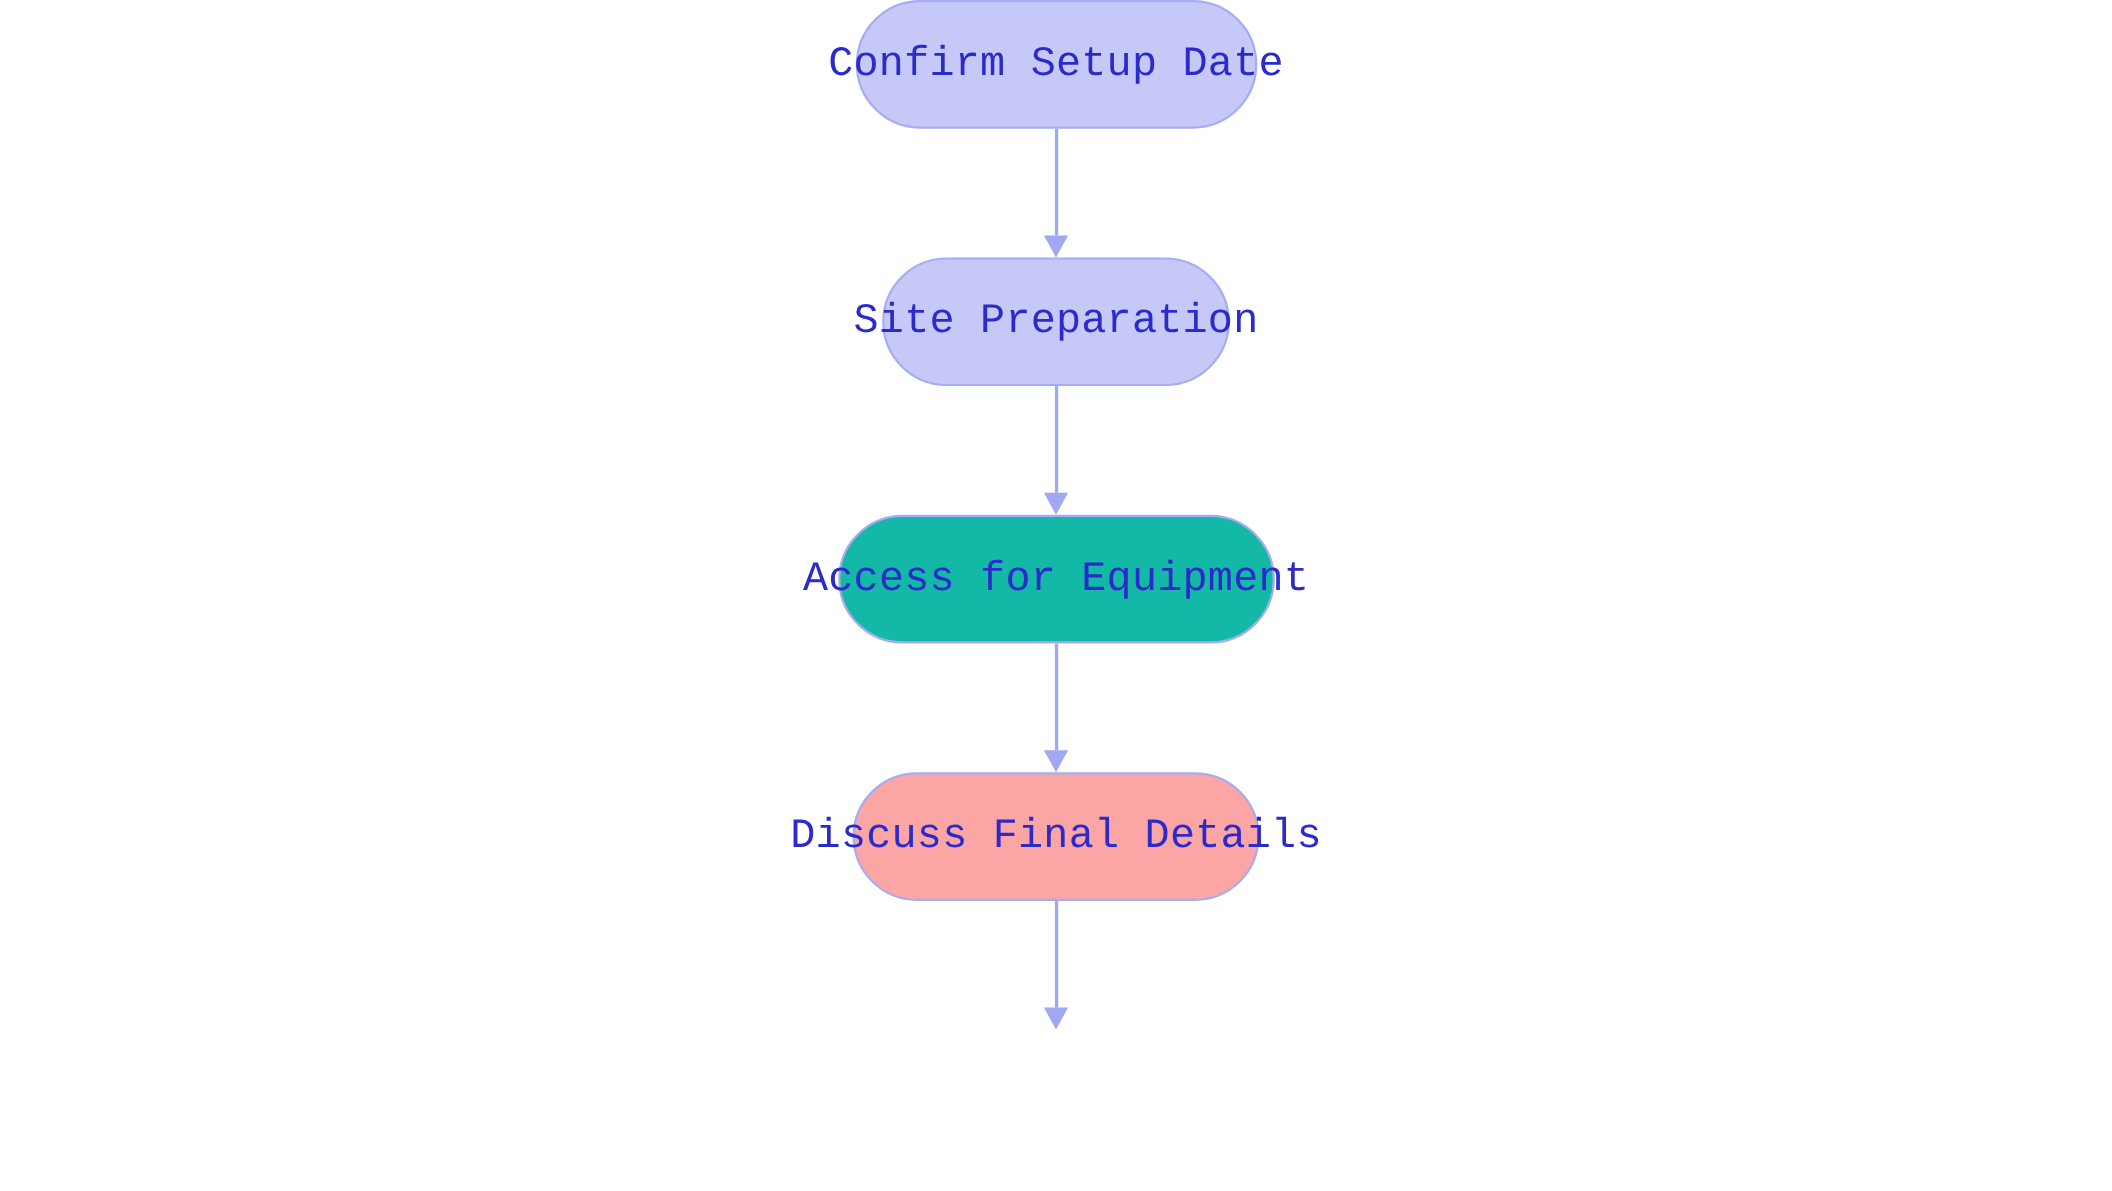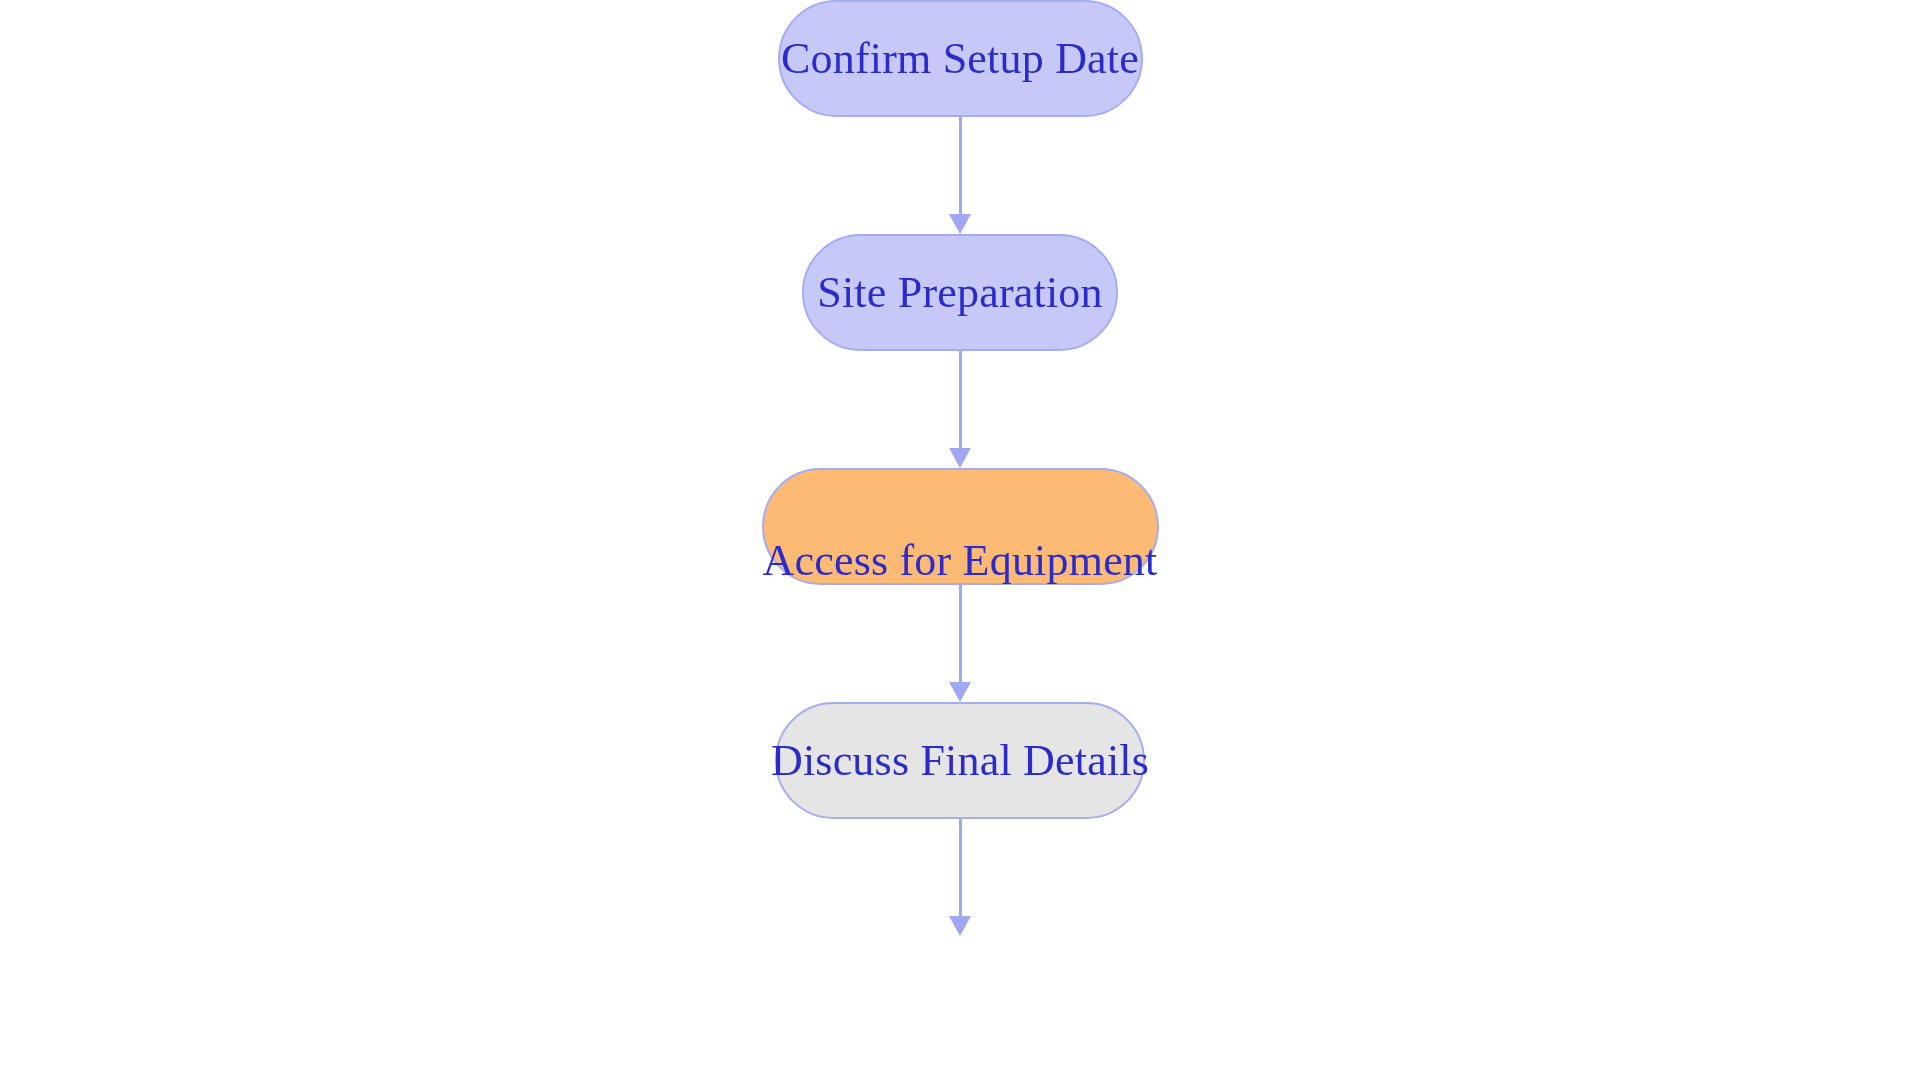--- a/index.html
+++ b/index.html
@@ -47,26 +47,26 @@
     background: #c6c9f8;
     border: 2px solid #a5acf2;
     display: flex;
     align-items: center;
     justify-content: center;
     padding: 0 34px;
   }
 
   .node-label {
     color: #2b2bcc;
-    font-size: 44px;
+    font-size: 38px;
     line-height: 1;
     font-weight: 400;
     letter-spacing: 0.2px;
     white-space: nowrap;
-    font-family: Liberation Serif, serif;
+    font-family: Liberation Mono, monospace;
   }
 
   .connector {
     position: relative;
     width: 24px;
     height: 117px;
     display: flex;
     flex-direction: column;
     align-items: center;
     justify-content: flex-start;
@@ -108,32 +108,32 @@
         <span class="node-label" style="color: rgb(43, 43, 204);">Site Preparation</span>
       </div>
     </div>
 
     <div class="connector">
       <div class="connector-line" style="background: rgb(159, 168, 240);"></div>
       <div class="connector-arrowhead" style="border-top-color: rgb(159, 168, 240);"></div>
     </div>
 
     <div class="flow-step">
-      <div class="node" id="node-2" style="width: 397px; background: #fdba74; border-color: rgb(165, 172, 242); align-items: flex-end;">
+      <div class="node" id="node-2" style="width: 397px; background: #14b8a6; border-color: rgb(165, 172, 242);">
         <span class="node-label" style="color: rgb(43, 43, 204);">Access for Equipment</span>
       </div>
     </div>
 
     <div class="connector">
       <div class="connector-line" style="background: rgb(159, 168, 240);"></div>
       <div class="connector-arrowhead" style="border-top-color: rgb(159, 168, 240);"></div>
     </div>
 
     <div class="flow-step">
-      <div class="node" id="node-3" style="width: 370px; background: #e5e5e5; border-color: rgb(165, 172, 242);">
+      <div class="node" id="node-3" style="width: 370px; background: #fca5a5; border-color: rgb(165, 172, 242);">
         <span class="node-label" style="color: rgb(43, 43, 204);">Discuss Final Details</span>
       </div>
     </div>
 
     <div class="connector">
       <div class="connector-line" style="background: rgb(159, 168, 240);"></div>
       <div class="connector-arrowhead" style="border-top-color: rgb(159, 168, 240);"></div>
     </div>
 
 

